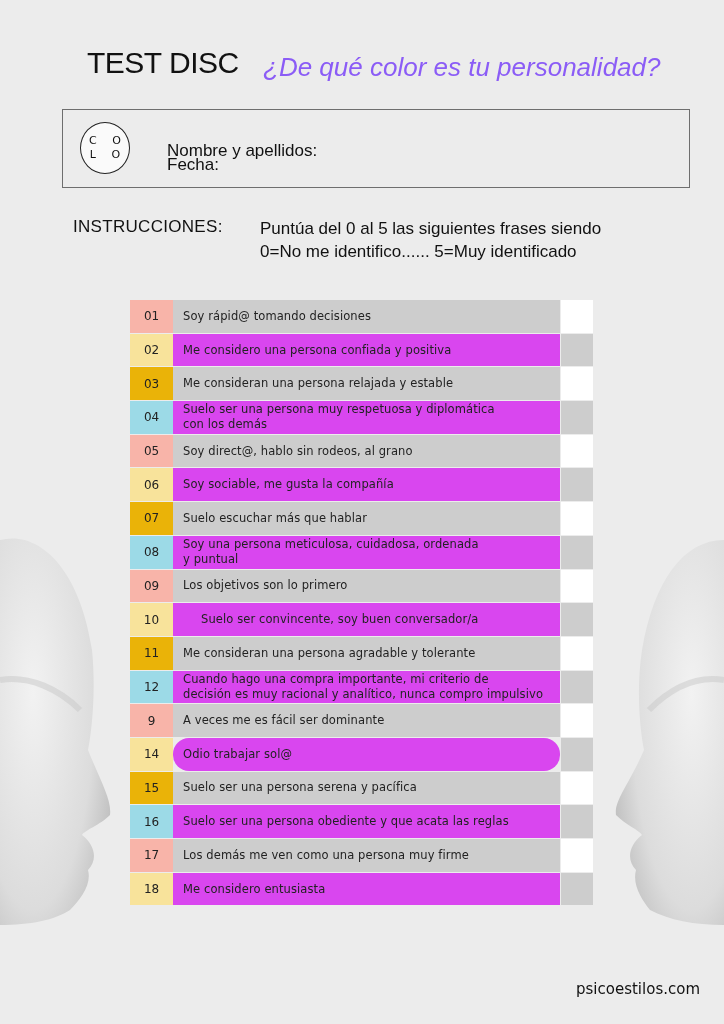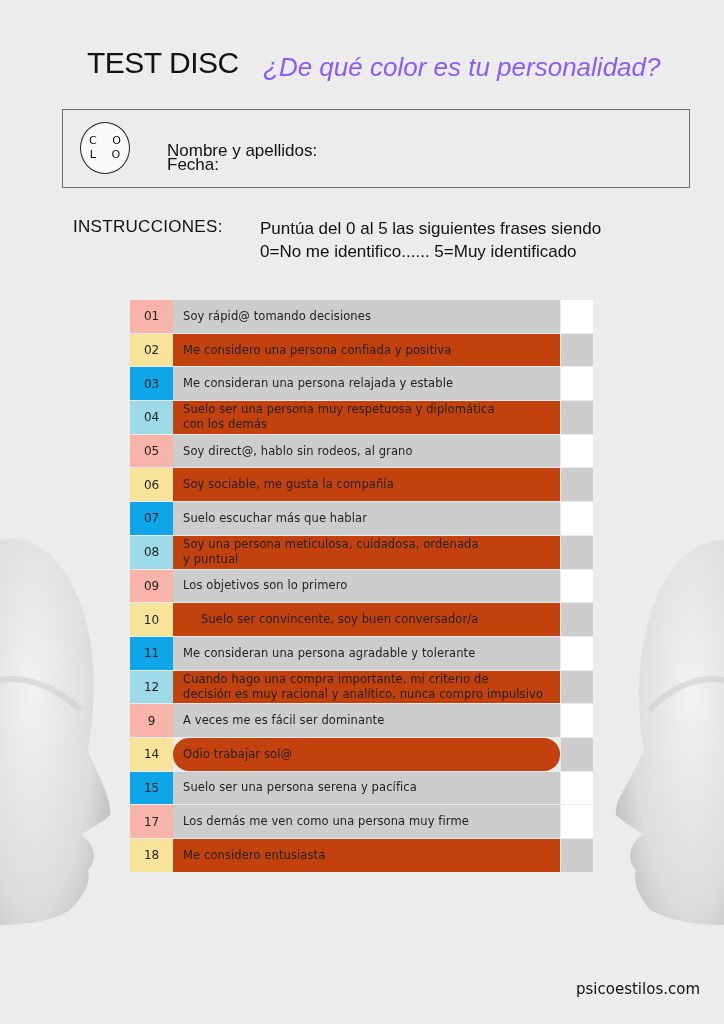--- a/index.html
+++ b/index.html
@@ -69,25 +69,25 @@
   .stmt {
     width: 395px; display: flex; align-items: center; padding-left: 10px;
     font-size: 11.5px; line-height: 15px; color: #222;
     font-family: "DejaVu Sans", sans-serif; letter-spacing: 0.1px;
   }
   .score {
     width: 34px; border-left: 1px solid #ececec;
   }
   .row.odd .stmt { background: #cdcdcd; }
   .row.odd .score { background: #ffffff; }
-  .row.even .stmt { background: #c2410c; }
+  .row.even .stmt { background: #d946ef; }
   .row.even .score { background: #cdcdcd; }
   .c-red { background: #f8b4a9; }
   .c-yellow { background: #f8e39b; }
-  .c-green { background: #0ea5e9; }
+  .c-green { background: #eab308; }
   .c-blue { background: #9cdae7; }
   .footer {
     position: absolute; right: 24px; top: 980px;
     font-size: 15px; color: #111; font-family: "DejaVu Sans", sans-serif;
   }
 </style>
 </head>
 <body>
 
 <div class="title">TEST DISC</div>
@@ -203,20 +203,25 @@
     <div class="row even">
       <div class="num c-yellow">14</div>
       <div class="stmt" style="white-space: pre-line; border-radius: 16px;">Odio trabajar sol@</div>
       <div class="score"></div>
     </div>
     <div class="row odd">
       <div class="num c-green">15</div>
       <div class="stmt" style="white-space: pre-line;">Suelo ser una persona serena y pacífica</div>
       <div class="score"></div>
     </div>
+    <div class="row even">
+      <div class="num c-blue">16</div>
+      <div class="stmt" style="white-space: pre-line;">Suelo ser una persona obediente y que acata las reglas</div>
+      <div class="score"></div>
+    </div>
     <div class="row odd">
       <div class="num c-red">17</div>
       <div class="stmt" style="white-space: pre-line;">Los demás me ven como una persona muy firme</div>
       <div class="score"></div>
     </div>
     <div class="row even">
       <div class="num c-yellow">18</div>
       <div class="stmt" style="white-space: pre-line;">Me considero entusiasta</div>
       <div class="score"></div>
     </div>

